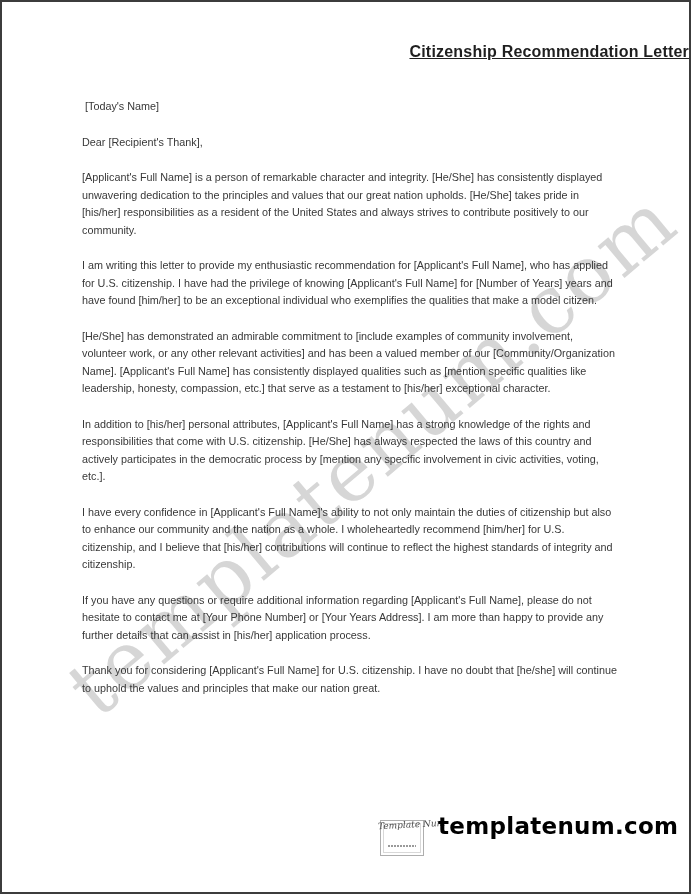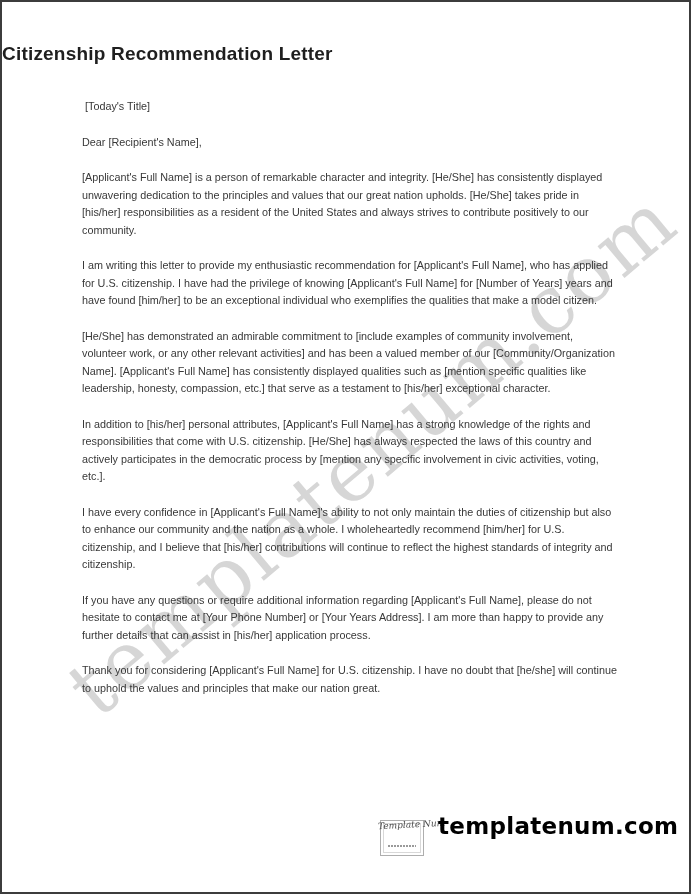--- a/index.html
+++ b/index.html
@@ -15,26 +15,27 @@
     left: 0; top: 0;
     width: 691px; height: 894px;
     background: #ffffff;
     border: 2px solid #3c3c3c;
     overflow: hidden;
   }
   .doc-title {
     position: absolute;
     left: 0; top: 41px;
     width: 100%;
-    text-align: left;
-    font-size: 19px;
+    text-align: right;
+    font-size: 16px;
     font-weight: bold;
     color: #1f1f1f;
     letter-spacing: 0.2px;
     z-index: 2;
+    text-decoration: underline;
   }
   .watermark {
     position: absolute;
     left: 370px; top: 452px;
     transform: translate(-50%, -50%) rotate(-40deg);
     font-family: "DejaVu Serif", serif;
     font-size: 80px;
     letter-spacing: 2px;
     color: rgba(130, 130, 130, 0.33);
     white-space: nowrap;
@@ -98,22 +99,22 @@
 </head>
 <body>
 
 <div class="page">
 
   <div class="watermark">templatenum.com</div>
 
   <h1 class="doc-title">Citizenship Recommendation Letter</h1>
 
   <div class="letter-body">
-    <p class="date-line">[Today's Title]</p>
-    <p>Dear [Recipient's Name],</p>
+    <p class="date-line">[Today's Name]</p>
+    <p>Dear [Recipient's Thank],</p>
     <p>[Applicant's Full Name] is a person of remarkable character and integrity. [He/She] has consistently displayed unwavering dedication to the principles and values that our great nation upholds. [He/She] takes pride in [his/her] responsibilities as a resident of the United States and always strives to contribute positively to our community.</p>
     <p>I am writing this letter to provide my enthusiastic recommendation for [Applicant's Full Name], who has applied for U.S. citizenship. I have had the privilege of knowing [Applicant's Full Name] for [Number of Years] years and have found [him/her] to be an exceptional individual who exemplifies the qualities that make a model citizen.</p>
     <p>[He/She] has demonstrated an admirable commitment to [include examples of community involvement, volunteer work, or any other relevant activities] and has been a valued member of our [Community/Organization Name]. [Applicant's Full Name] has consistently displayed qualities such as [mention specific qualities like leadership, honesty, compassion, etc.] that serve as a testament to [his/her] exceptional character.</p>
     <p>In addition to [his/her] personal attributes, [Applicant's Full Name] has a strong knowledge of the rights and responsibilities that come with U.S. citizenship. [He/She] has always respected the laws of this country and actively participates in the democratic process by [mention any specific involvement in civic activities, voting, etc.].</p>
     <p>I have every confidence in [Applicant's Full Name]'s ability to not only maintain the duties of citizenship but also to enhance our community and the nation as a whole. I wholeheartedly recommend [him/her] for U.S. citizenship, and I believe that [his/her] contributions will continue to reflect the highest standards of integrity and citizenship.</p>
     <p>If you have any questions or require additional information regarding [Applicant's Full Name], please do not hesitate to contact me at [Your Phone Number] or [Your Years Address]. I am more than happy to provide any further details that can assist in [his/her] application process.</p>
     <p>Thank you for considering [Applicant's Full Name] for U.S. citizenship. I have no doubt that [he/she] will continue to uphold the values and principles that make our nation great.</p>
   </div>
 
   <div class="footer-logo">

